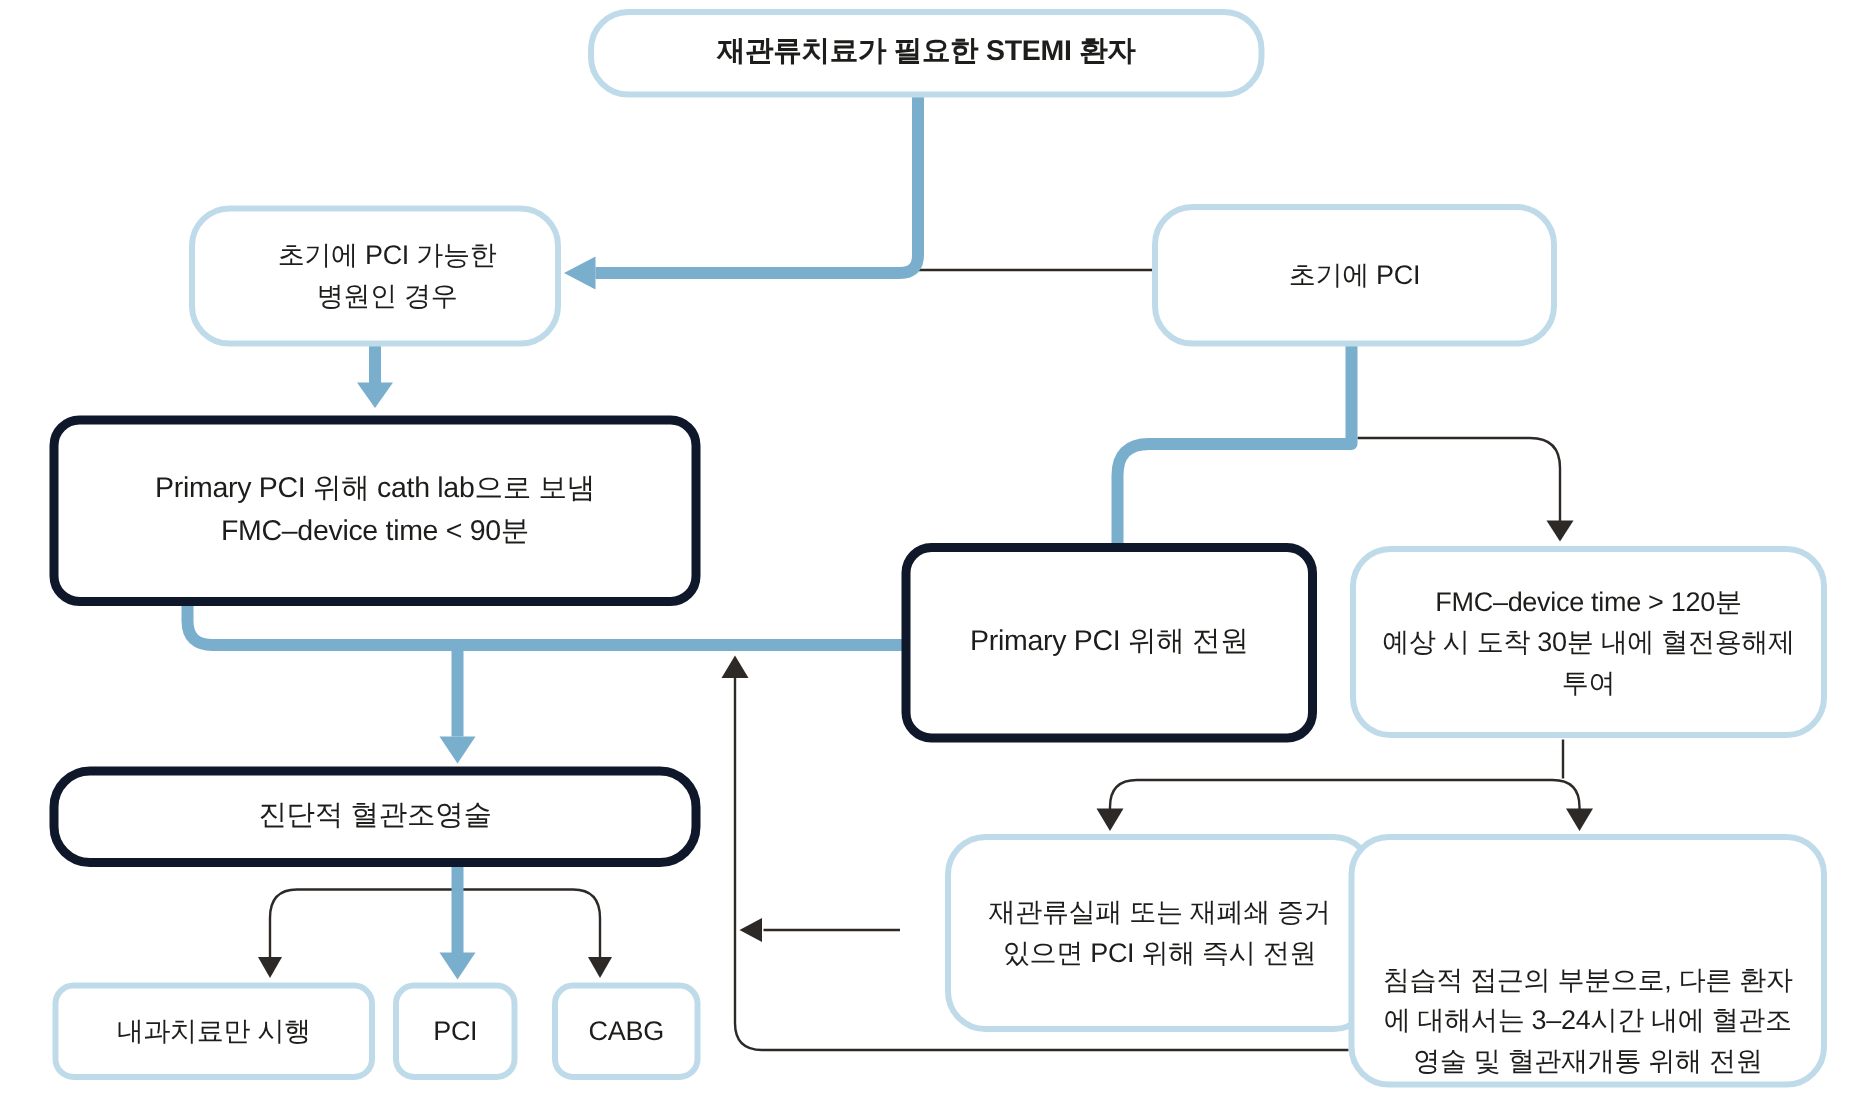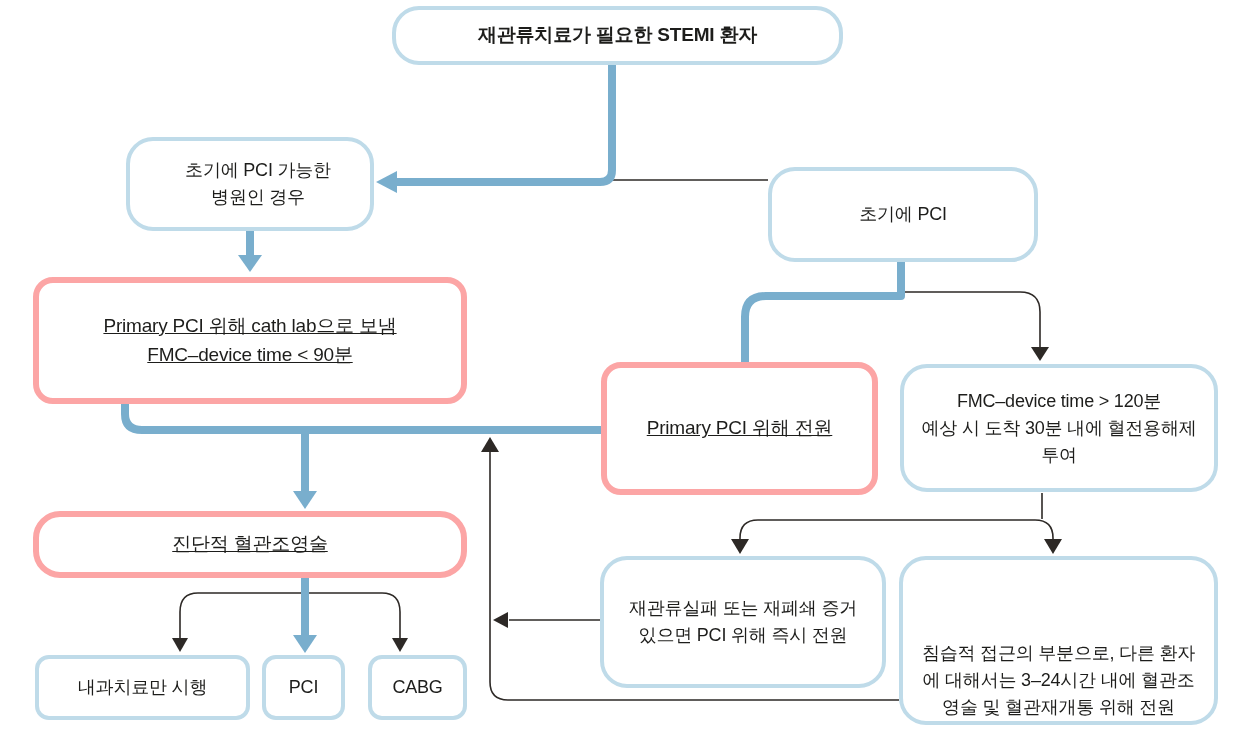--- a/index.html
+++ b/index.html
@@ -6,21 +6,21 @@
   body{font-family:"Liberation Sans","DejaVu Sans",sans-serif;}
   .canvas{position:relative;width:1234px;height:740px;background:#ffffff;overflow:hidden;}
   .wires{position:absolute;left:0;top:0;z-index:1;}
   .node{
     position:absolute;z-index:2;background:#ffffff;
     display:flex;flex-direction:column;align-items:center;justify-content:center;
     text-align:center;color:#1d1d1b;box-sizing:border-box;
     font-size:18px;font-weight:500;line-height:1.5;letter-spacing:-0.2px;
   }
   .light{border:4px solid #bfdbe9;}
-  .strong{border:6px solid #fca5a5;text-decoration:underline;}
+  .strong{border:6px solid #0f172a;}
   .r14{border-radius:14px;} .r16{border-radius:27px;} .r20{border-radius:20px;}
   .bold{font-weight:700;font-size:19px;}
   .fs19{font-size:19px;}
   .ln{display:block;}
 </style>
 </head>
 <body>
 
 <div class="canvas">
 
@@ -65,21 +65,21 @@
 
   <div class="node light r16 bold" style="left:392px;top:6px;width:451px;height:59px;">
     <span class="ln">재관류치료가 필요한 STEMI 환자</span>
   </div>
 
   <div class="node light r16" style="left:126px;top:137px;width:248px;height:94px;padding-left:16px;">
     <span class="ln">초기에 PCI 가능한</span>
     <span class="ln">병원인 경우</span>
   </div>
 
-  <div class="node light r16" style="left:768px;top:136px;width:270px;height:95px;margin-top:31px;">
+  <div class="node light r16" style="left:768px;top:136px;width:270px;height:95px;">
     <span class="ln">초기에 PCI</span>
   </div>
 
   <div class="node strong r20 fs19" style="left:33px;top:277px;width:434px;height:127px;">
     <span class="ln">Primary PCI 위해 cath lab으로 보냄</span>
     <span class="ln">FMC–device time &lt; 90분</span>
   </div>
 
   <div class="node strong r20 fs19" style="left:601px;top:362px;width:277px;height:133px;">
     <span class="ln">Primary PCI 위해 전원</span>
@@ -100,21 +100,21 @@
   </div>
 
   <div class="node light r14" style="left:262px;top:655px;width:83px;height:65px;">
     <span class="ln">PCI</span>
   </div>
 
   <div class="node light r14" style="left:368px;top:655px;width:99px;height:65px;">
     <span class="ln">CABG</span>
   </div>
 
-  <div class="node light r16" style="left:600px;top:556px;width:286px;height:132px;text-align:center;">
+  <div class="node light r16" style="left:630px;top:556px;width:286px;height:132px;text-align:center;">
     <span class="ln">재관류실패 또는 재폐쇄 증거</span>
     <span class="ln">있으면 PCI 위해 즉시 전원</span>
   </div>
 
   <div class="node light r16" style="left:899px;top:556px;width:319px;height:169px;justify-content:flex-end;">
     <span class="ln">침습적 접근의 부분으로, 다른 환자</span>
     <span class="ln">에 대해서는 3–24시간 내에 혈관조</span>
     <span class="ln">영술 및 혈관재개통 위해 전원</span>
   </div>
 

